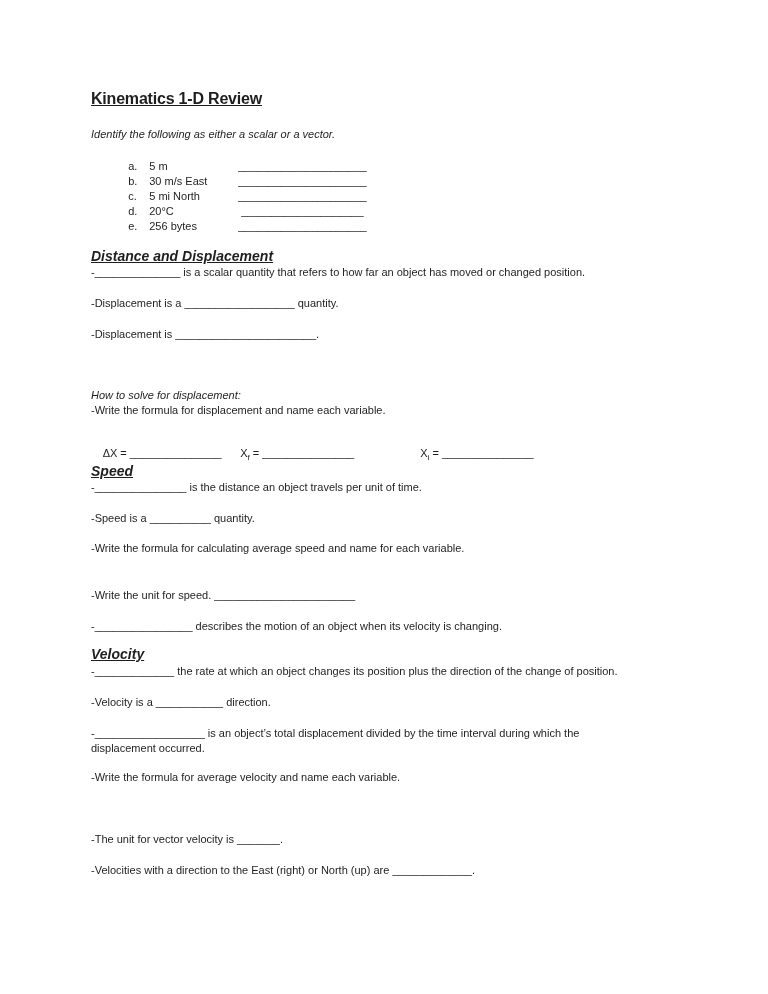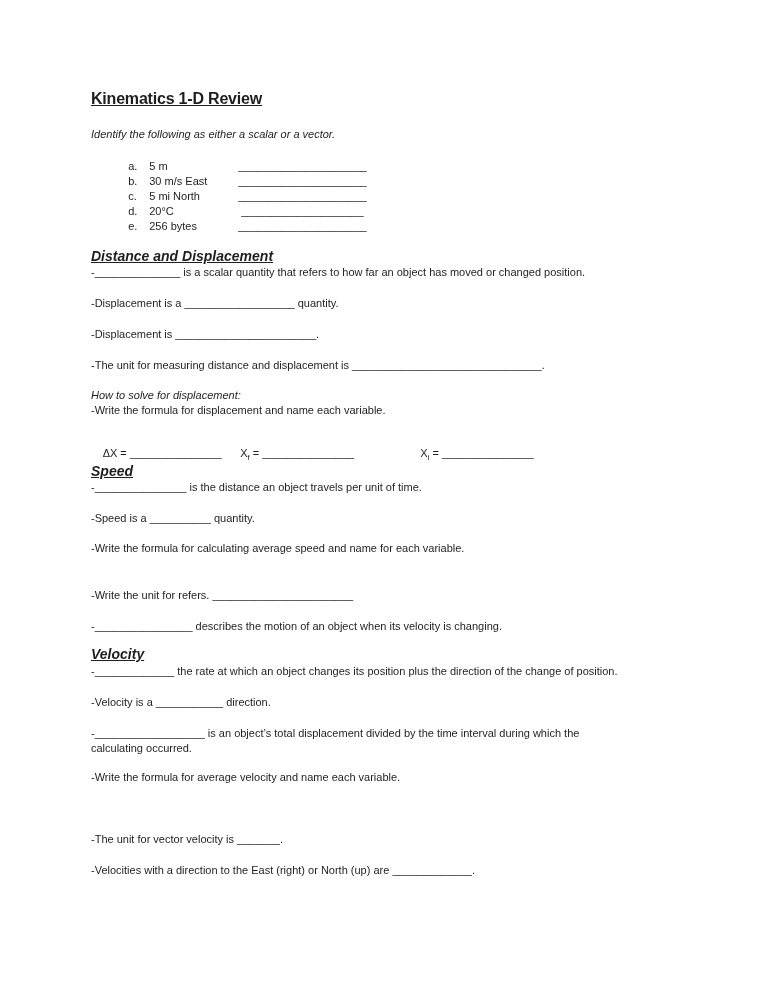--- a/index.html
+++ b/index.html
@@ -71,44 +71,43 @@
     <span class="ltr">d.</span><span class="itx">20°C</span><span style="padding-left:3px">____________________</span>
   </div>
   <div class="item" style="top:207px">
     <span class="ltr">e.</span><span class="itx">256 bytes</span><span>_____________________</span>
   </div>
 
   <div class="line heading" style="top:250px">Distance and Displacement</div>
   <div class="line" style="top:266px">-______________ is a scalar quantity that refers to how far an object has moved or changed position.</div>
   <div class="line" style="top:297px">-Displacement is a __________________ quantity.</div>
   <div class="line" style="top:328px">-Displacement is _______________________.</div>
-  <div class="line" style="top:359px">-The unit for measuring distance and displacement is _______________________________.</div>
 
   <div class="line italic" style="top:389px">How to solve for displacement:</div>
   <div class="line" style="top:404px">-Write the formula for displacement and name each variable.</div>
 
   <div class="line" style="top:434px; left:91px">
     <span>ΔX = </span><span>_______________</span>
   </div>
   <div class="line" style="top:434px; left:228px">
     <span>X</span><sub>f</sub><span> = </span><span>_______________</span>
   </div>
   <div class="line" style="top:434px; left:408px">
     <span>X</span><sub>i</sub><span> = </span><span>_______________</span>
   </div>
 
   <div class="line heading" style="top:465px">Speed</div>
   <div class="line" style="top:481px">-_______________ is the distance an object travels per unit of time.</div>
   <div class="line" style="top:512px">-Speed is a __________ quantity.</div>
   <div class="line" style="top:542px">-Write the formula for calculating average speed and name for each variable.</div>
-  <div class="line" style="top:589px">-Write the unit for refers. _______________________</div>
+  <div class="line" style="top:589px">-Write the unit for speed. _______________________</div>
   <div class="line" style="top:620px">-________________ describes the motion of an object when its velocity is changing.</div>
 
   <div class="line heading" style="top:648px">Velocity</div>
   <div class="line" style="top:665px">-_____________ the rate at which an object changes its position plus the direction of the change of position.</div>
   <div class="line" style="top:696px">-Velocity is a ___________ direction.</div>
   <div class="line" style="top:727px">-__________________ is an object’s total displacement divided by the time interval during which the</div>
-  <div class="line" style="top:742px">calculating occurred.</div>
+  <div class="line" style="top:742px">displacement occurred.</div>
   <div class="line" style="top:771px">-Write the formula for average velocity and name each variable.</div>
   <div class="line" style="top:833px">-The unit for vector velocity is _______.</div>
   <div class="line" style="top:864px">-Velocities with a direction to the East (right) or North (up) are _____________.</div>
 
 </div>
 
 </body></html>

